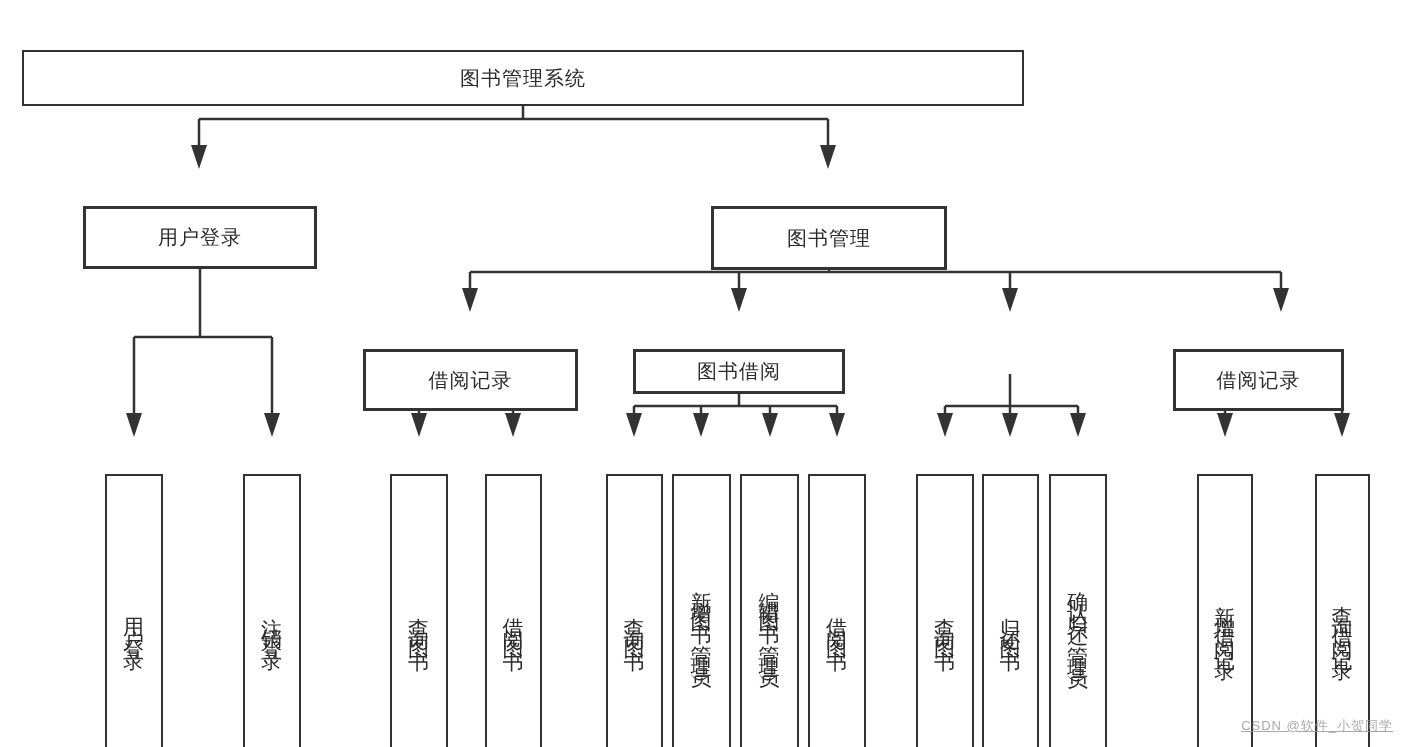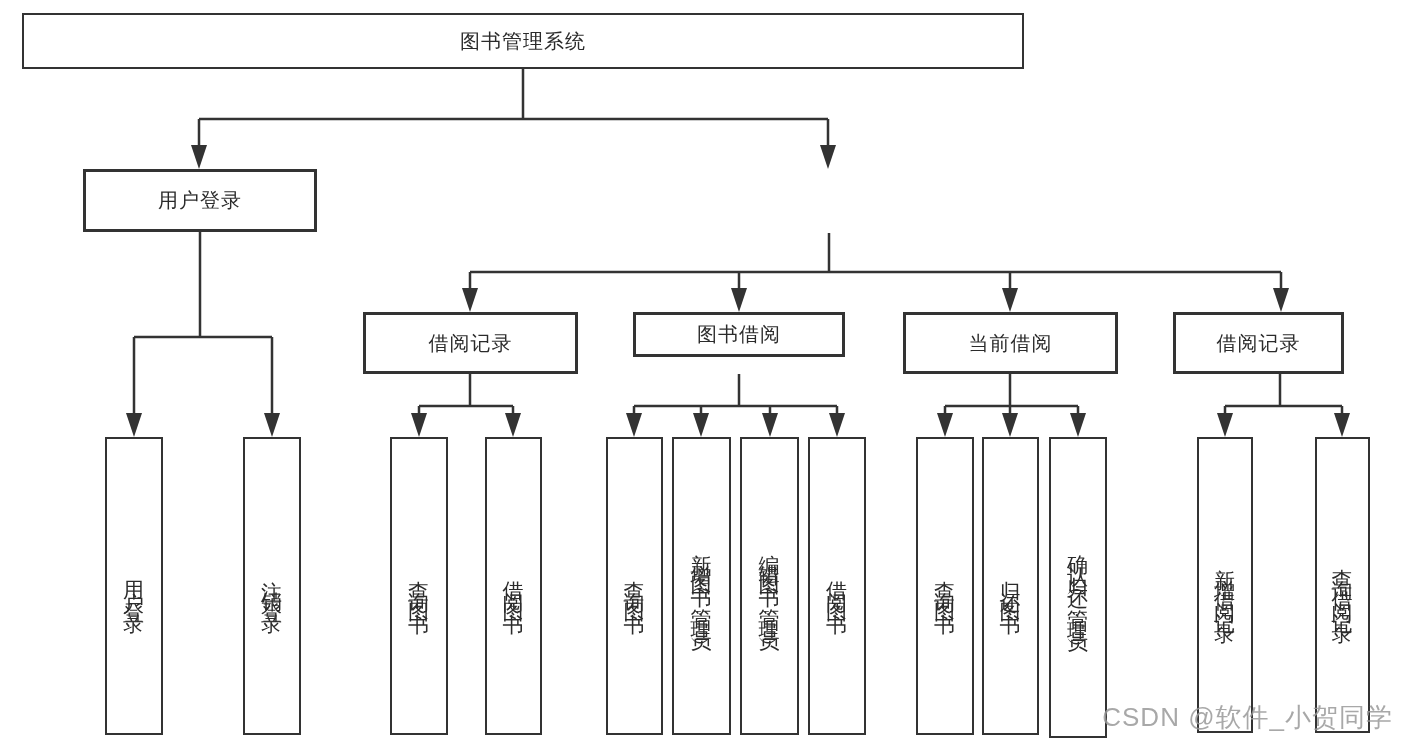--- a/index.html
+++ b/index.html
@@ -19,40 +19,42 @@
     position: absolute;
     box-sizing: border-box;
     background: #ffffff;
     border: 2px solid #333333;
     display: flex;
     align-items: center;
     justify-content: center;
     font-size: 20px;
     color: #2b2b2b;
     letter-spacing: 1px;
+    margin-top: 37px;
   }
   .lv2, .lv3 { border-width: 3px; }
   .leaf { border-width: 2px; }
   .vtext {
     writing-mode: vertical-rl;
     text-orientation: mixed;
     line-height: 1;
     font-size: 21px;
     letter-spacing: 11px;
     white-space: nowrap;
   }
   .watermark {
     position: absolute;
     right: 12px;
     bottom: 12px;
-    font-size: 26px;
+    font-size: 13px;
     color: #9a9a9a;
     opacity: 0.85;
     letter-spacing: 1px;
     pointer-events: none;
+    text-decoration: underline;
   }
 </style>
 </head>
 <body>
 
 <div class="stage">
 
   <svg class="wires" width="1405" height="747" viewBox="0 0 1405 747">
 
     <g stroke="#333333" stroke-width="2.5" fill="none">
@@ -103,29 +105,29 @@
     </g>
   </svg>
 
   <div class="node lv1" style="left:22px;top:13px;width:1002px;height:56px">
     <span>图书管理系统</span>
   </div>
 
   <div class="node lv2" style="left:83px;top:169px;width:234px;height:63px">
     <span>用户登录</span>
   </div>
+  <div class="node lv2" style="left:711px;top:169px;width:236px;height:64px">
+    <span>图书管理</span>
+  </div>
 
   <div class="node lv3" style="left:363px;top:312px;width:215px;height:62px">
     <span>借阅记录</span>
   </div>
   <div class="node lv3" style="left:633px;top:312px;width:212px;height:45px">
     <span>图书借阅</span>
-  </div>
-  <div class="node lv3" style="left:903px;top:312px;width:215px;height:62px">
-    <span>当前借阅</span>
   </div>
   <div class="node lv3" style="left:1173px;top:312px;width:171px;height:62px">
     <span>借阅记录</span>
   </div>
 
   <div class="node leaf" style="left:105px;top:437px;width:58px;height:298px">
     <span class="vtext">用户登录</span>
   </div>
   <div class="node leaf" style="left:243px;top:437px;width:58px;height:298px">
     <span class="vtext">注销登录</span>

